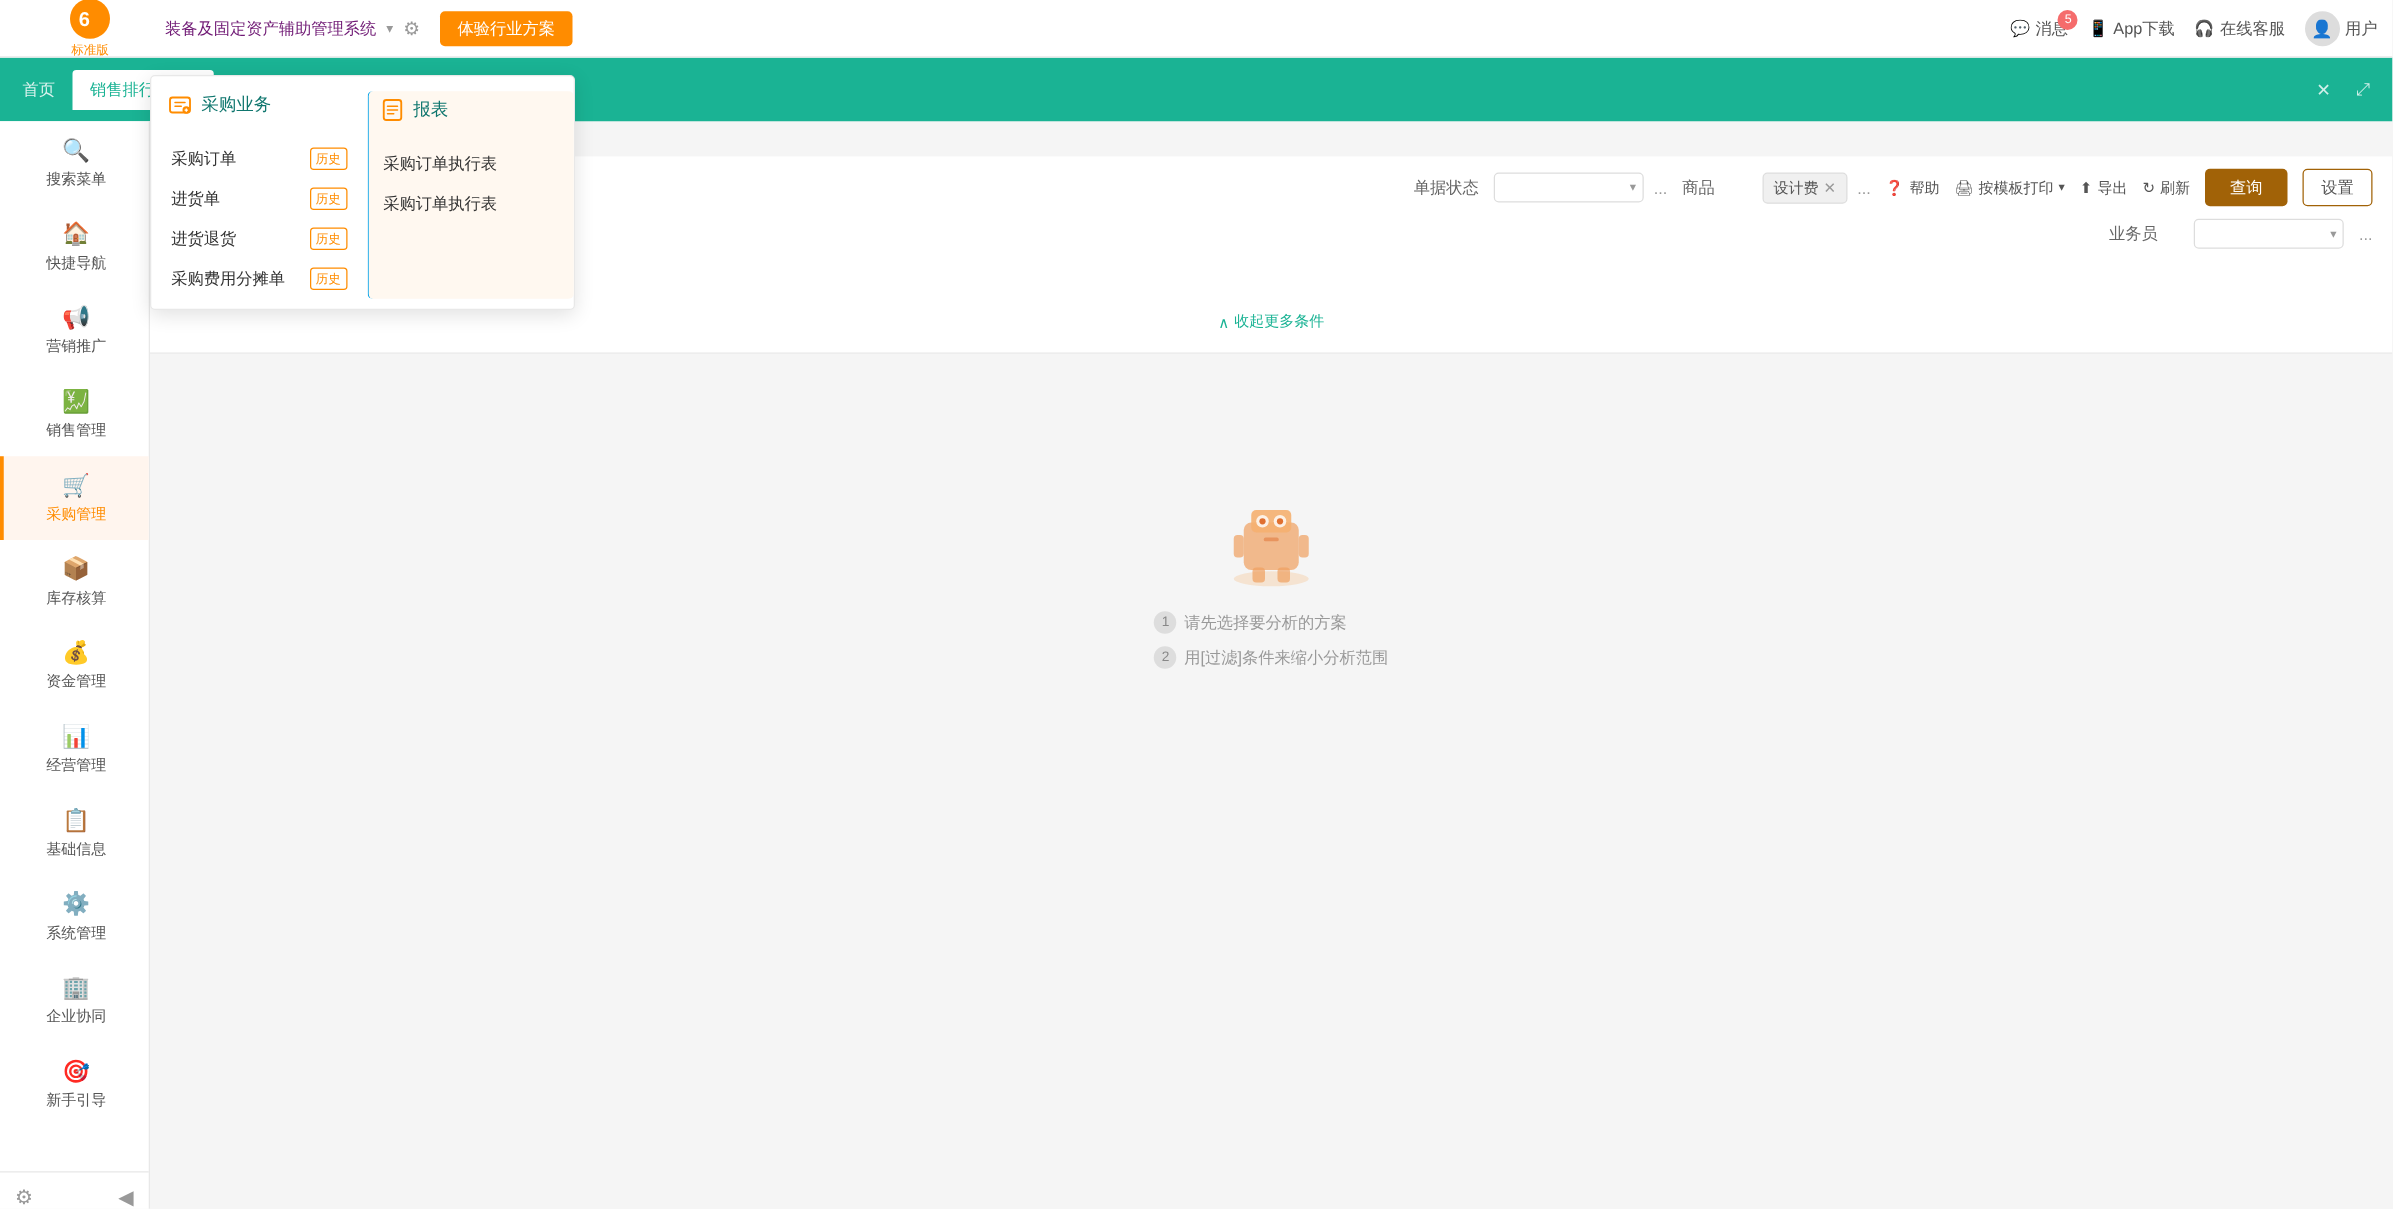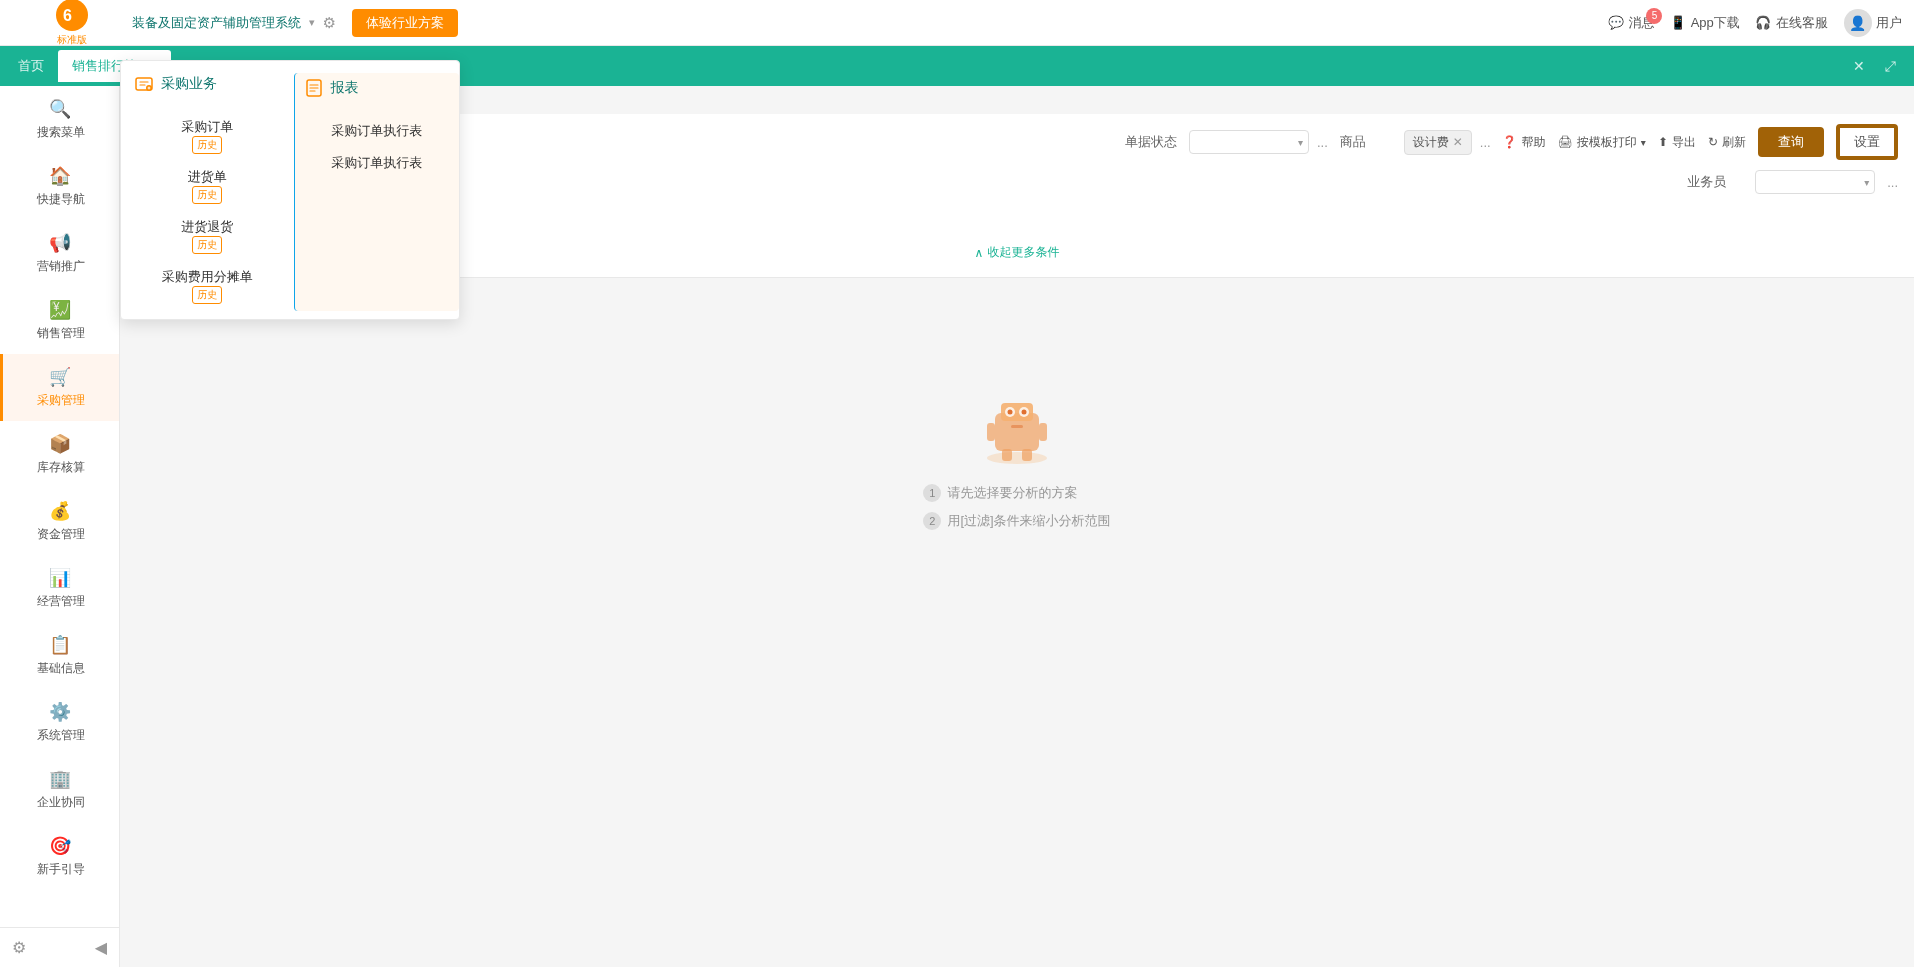--- a/index.html
+++ b/index.html
@@ -41,21 +41,21 @@
       margin-top: 2px;
     }
     .system-title {
       display: flex;
       align-items: center;
       gap: 8px;
       color: #333;
       font-size: 13px;
       flex: 1;
     }
-    .system-title-text { color: #0f766e; }
+    .system-title-text { color: #701a75; }
     .dropdown-icon { color: #999; font-size: 11px; cursor: pointer; }
     .gear-icon { color: #999; cursor: pointer; font-size: 15px; margin-right: 8px; }
     .industry-btn {
       background: #ff8c00;
       color: #fff;
       border: none;
       padding: 5px 14px;
       border-radius: 4px;
       cursor: pointer;
       font-size: 13px;
@@ -96,21 +96,21 @@
       border-radius: 50%;
       display: flex;
       align-items: center;
       justify-content: center;
       color: #999;
       font-size: 14px;
     }
 
     
     .tab-bar {
-      height: 40px;
+      height: 51px;
       background: #1ab394;
       display: flex;
       align-items: center;
       padding: 0 4px;
     }
     .tab-item {
       height: 32px;
       padding: 0 14px;
       display: flex;
       align-items: center;
@@ -271,21 +271,21 @@
       color: #fff;
       border: none;
       padding: 6px 20px;
       border-radius: 4px;
       cursor: pointer;
       font-size: 13px;
     }
     .btn-setting {
       background: #fff;
       color: #555;
-      border: 4px solid #a16207;
+      border: 1px solid #a16207;
       padding: 5px 14px;
       border-radius: 4px;
       cursor: pointer;
       font-size: 13px;
       text-align: center;
     }
     .more-dots { color: #999; cursor: pointer; }
     .collapse-row {
       display: flex;
       justify-content: center;
@@ -367,21 +367,20 @@
     }
     .menu-item {
       display: flex;
       align-items: center;
       justify-content: space-between;
       padding: 7px 4px;
       cursor: pointer;
       color: #333;
       font-size: 13px;
       border-radius: 3px;
-      flex-direction: column;
     }
     .history-tag {
       background: #fff;
       border: 1px solid #ff8c00;
       color: #ff8c00;
       font-size: 10px;
       padding: 1px 4px;
       border-radius: 3px;
     }
     .right-col-header {

